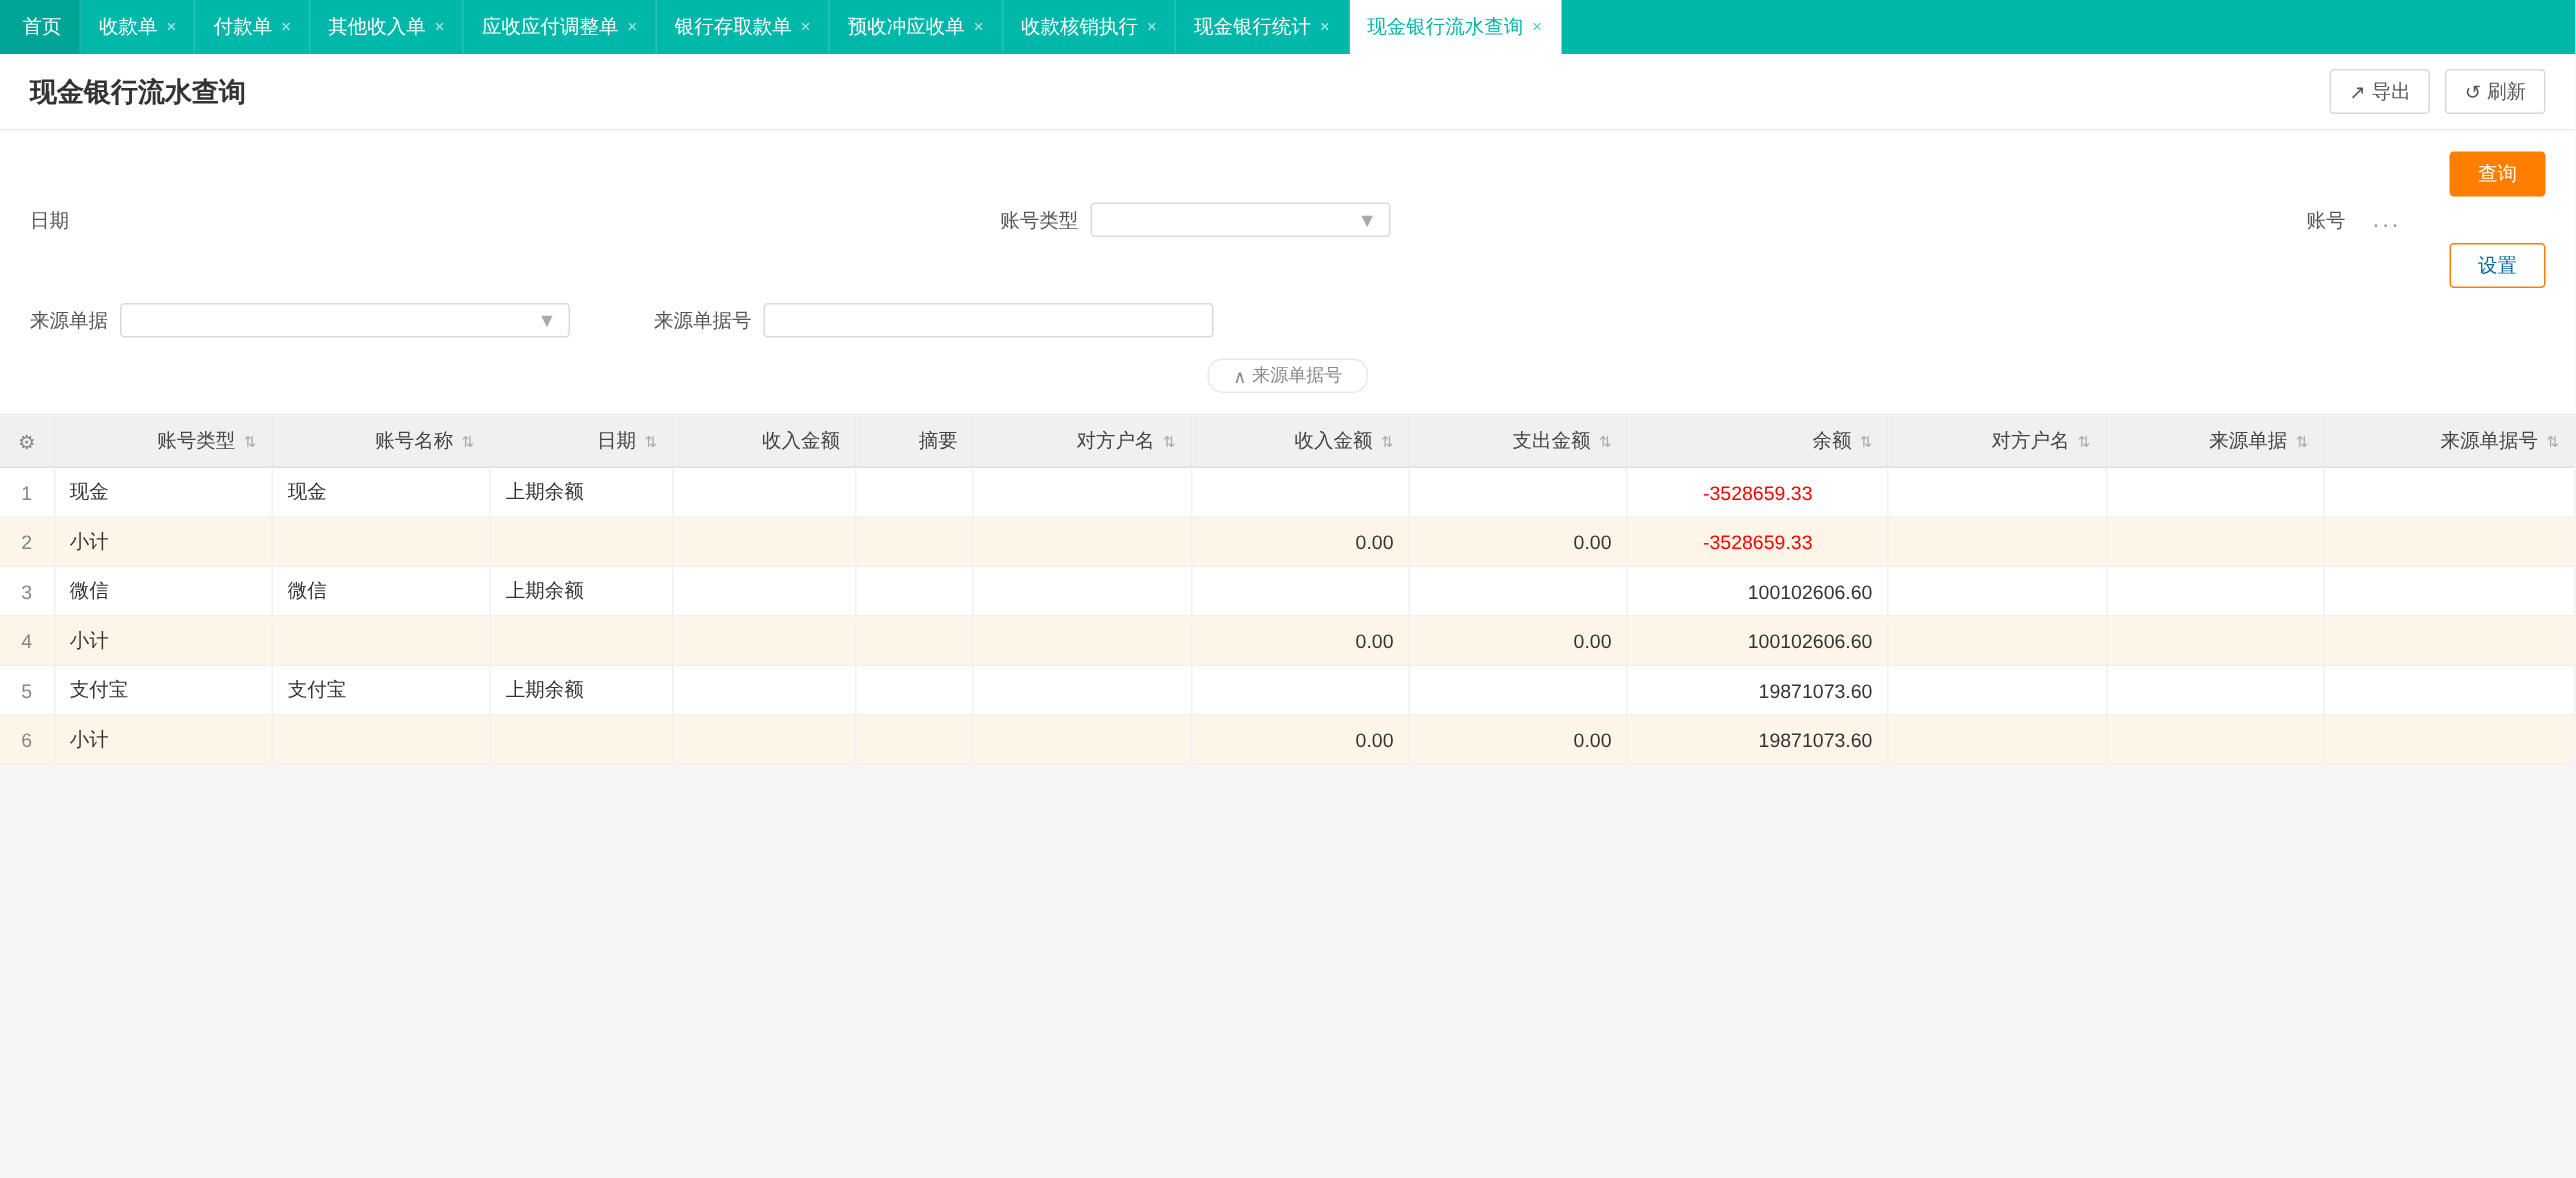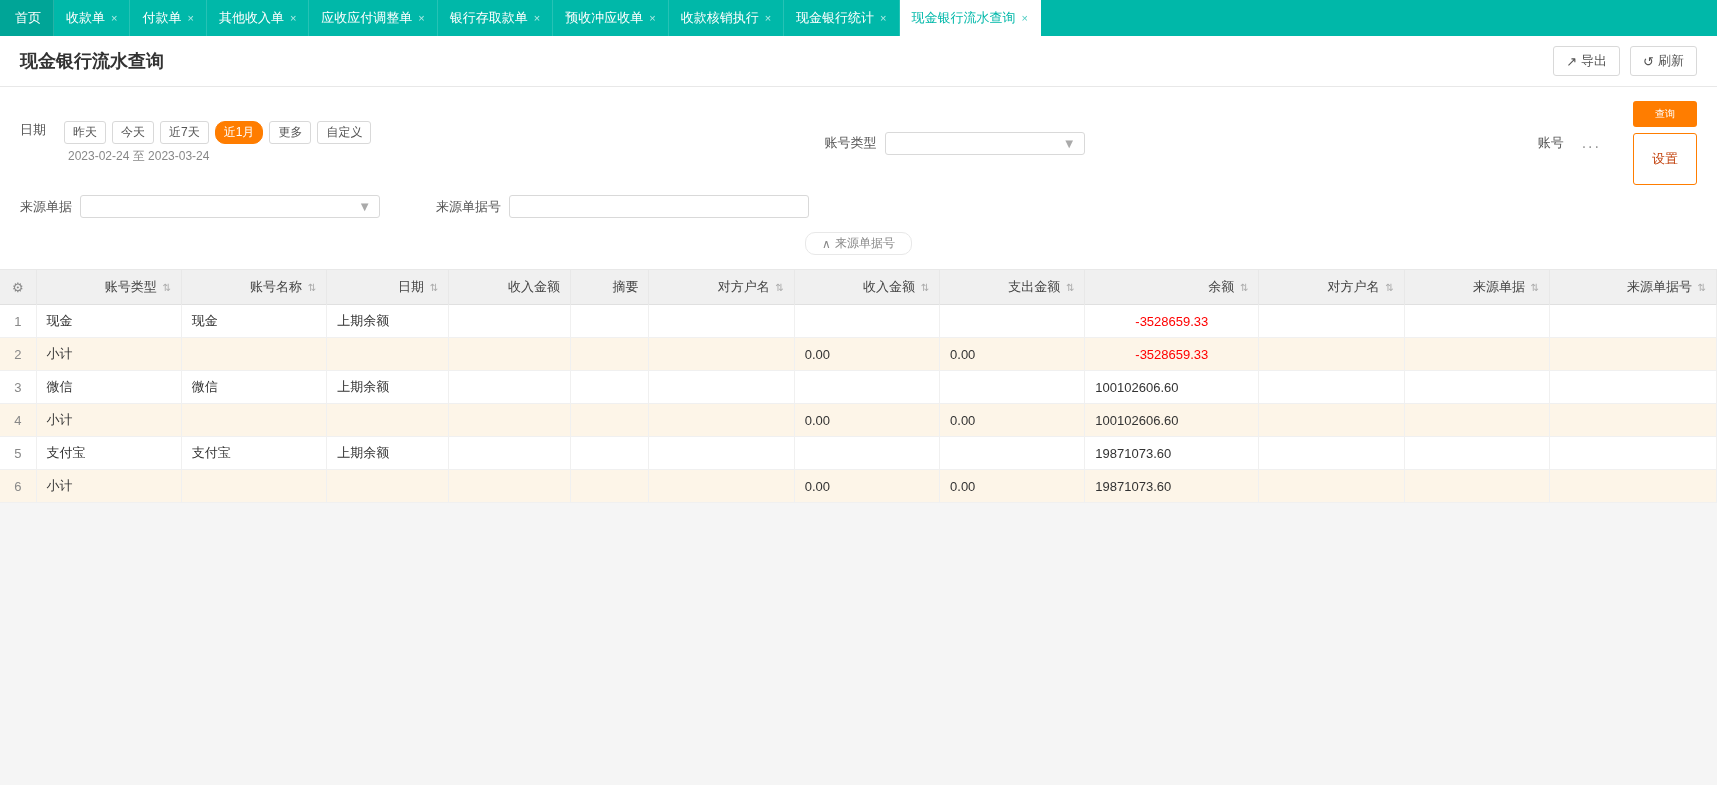--- a/index.html
+++ b/index.html
@@ -130,31 +130,32 @@
       font-size: 13px;
       min-width: 160px;
       outline: none;
     }
     .btn-query {
       background: #ff7d00;
       color: #fff;
       border: none;
       border-radius: 3px;
       padding: 6px 18px;
-      font-size: 10px;
+      font-size: 13px;
       cursor: pointer;
     }
     .btn-settings {
       background: #fff;
-      color: #c2410c;
+      color: #0369a1;
       border: 1px solid #ff7d00;
       border-radius: 3px;
-      padding: 16px 18px;
-      font-size: 13px;
-      cursor: pointer;
+      padding: 5px 18px;
+      font-size: 13px;
+      cursor: pointer;
+      margin-top: 25px;
     }
 
     .filter-more-dots {
       color: #999;
       cursor: pointer;
       font-size: 16px;
       letter-spacing: 2px;
     }
 
     .collapse-bar {
@@ -211,20 +212,21 @@
     tbody tr.subtotal {
       background: #fdf5e8;
     }
     tbody td {
       padding: 7px 10px;
       color: #333;
       border-right: 1px solid #f0f0f0;
       white-space: nowrap;
     }
     tbody td.number {
+      text-align: right;
     }
     tbody td.negative {
       text-align: center;
       color: #f00;
     }
     .gear-icon { cursor: pointer; color: #888; }
     .row-number { color: #888; text-align: center; }
   </style>
 </head>
 <body>
@@ -283,31 +285,20 @@
       <span>刷新</span>
     </button>
   </div>
 </div>
 
 <div class="filter-area">
   <div class="filter-row">
 
     <div style="display:flex;align-items:flex-start;gap:8px;">
       <span class="filter-label">日期</span>
-      <div style="display:flex;flex-direction:column;gap:4px;">
-        <div class="date-options">
-          <button class="date-btn">昨天</button>
-          <button class="date-btn">今天</button>
-          <button class="date-btn">近7天</button>
-          <button class="date-btn active">近1月</button>
-          <button class="date-btn">更多</button>
-          <button class="date-btn">自定义</button>
-        </div>
-        <span class="date-range">2023-02-24 至 2023-03-24</span>
-      </div>
     </div>
 
     <div style="flex:1;"></div>
 
     <div style="display:flex;align-items:center;gap:8px;">
       <span class="filter-label">账号类型</span>
       <div class="filter-select" style="min-width:200px;">
         <span class="filter-select-text"></span>
         <span style="color:#aaa;">▼</span>
       </div>

